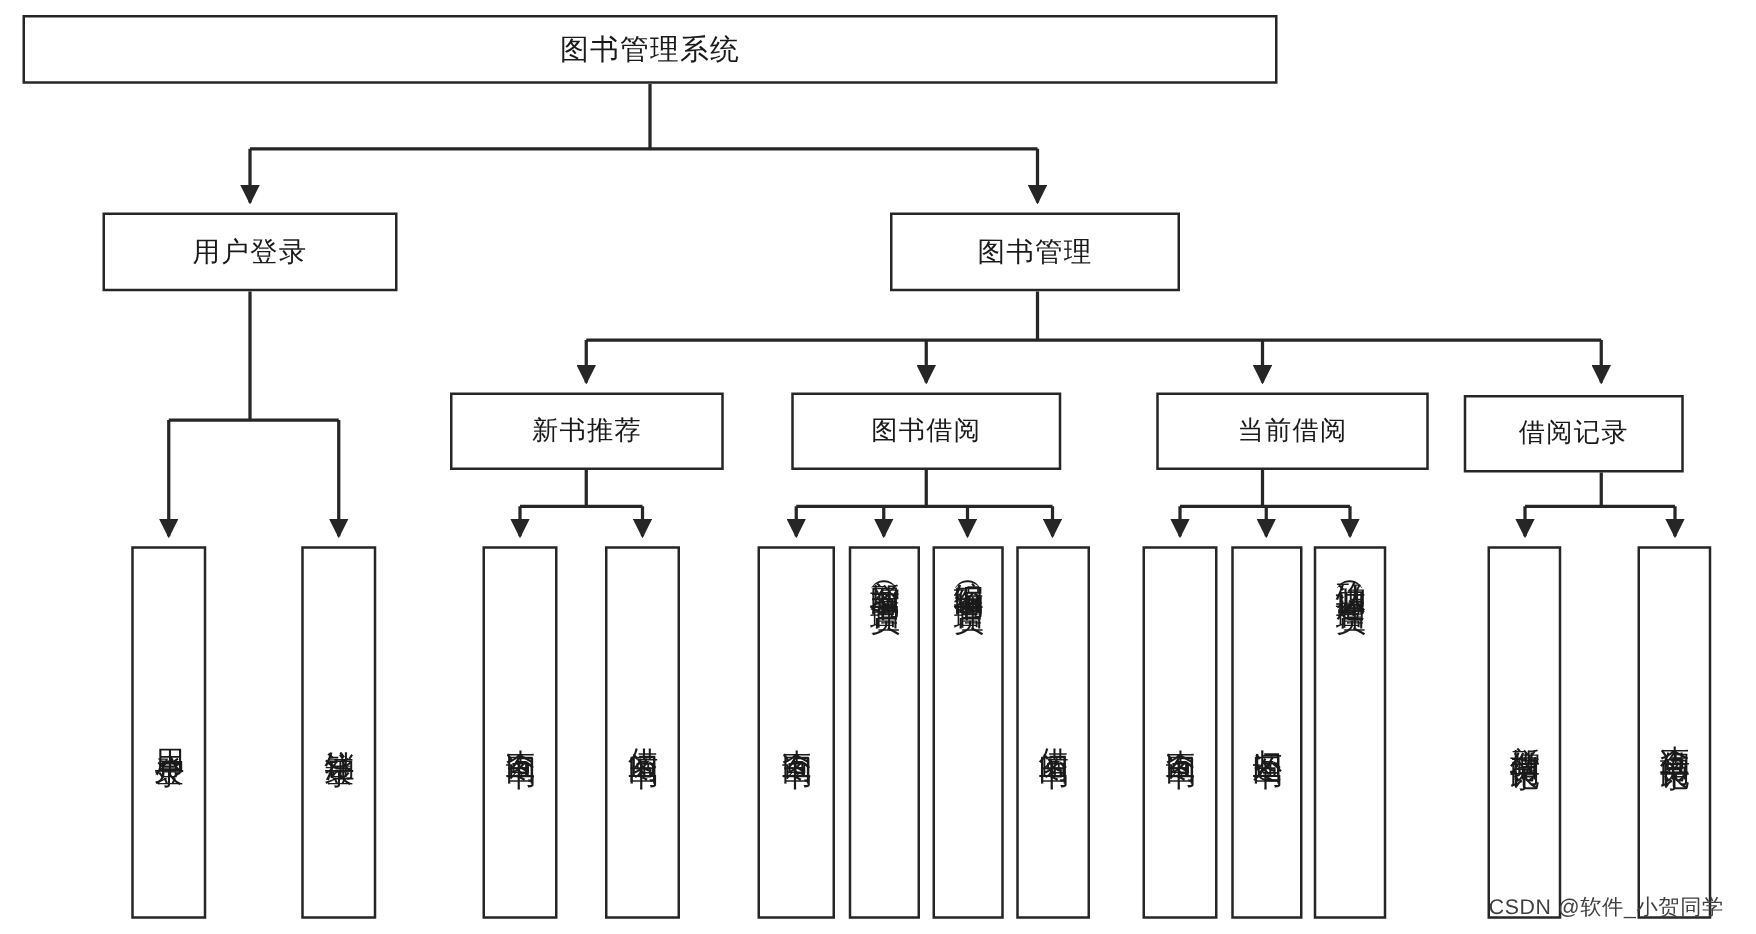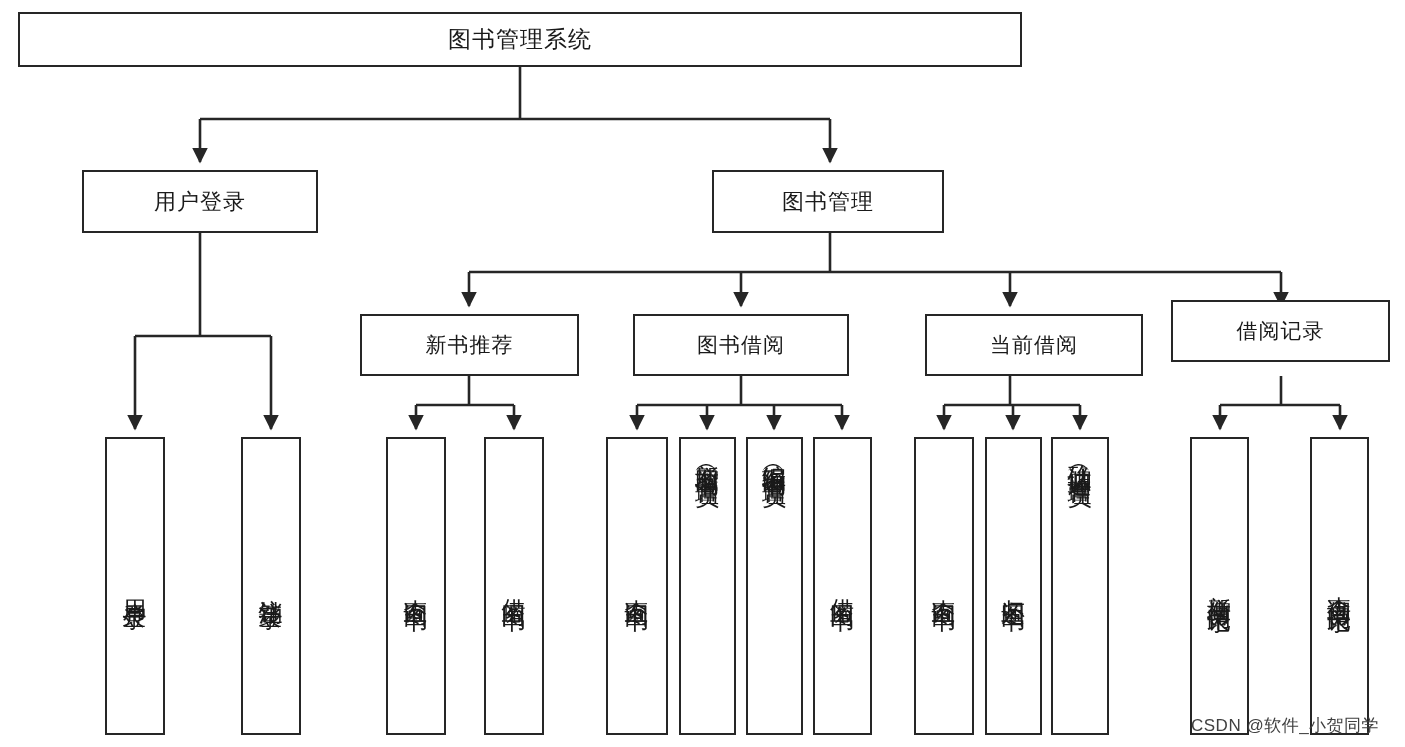--- a/index.html
+++ b/index.html
@@ -43,21 +43,21 @@
   .lvl1{height:63px;}
   .lvl1 .label{font-size:22px;}
   #node-user-login{left:82px;top:170px;width:236px;}
   #node-book-manage{left:712px;top:170px;width:232px;}
   
   .lvl2{height:62px;}
   .lvl2 .label{font-size:21px;}
   #node-new-book-rec{left:360px;top:314px;width:219px;}
   #node-book-borrow{left:633px;top:314px;width:216px;}
   #node-current-borrow{left:901px;top:314px;width:218px;margin-left:24px;}
-  #node-borrow-record{left:1171px;top:300px;width:219px;}
+  #node-borrow-record{left:1171px;top:316px;width:176px;}
   
   .leaf{
     top:437px;
     height:298px;
     align-items:flex-start;
     justify-content:center;
     padding-top:0;
   }
   .leaf .label{
     writing-mode:vertical-rl;

